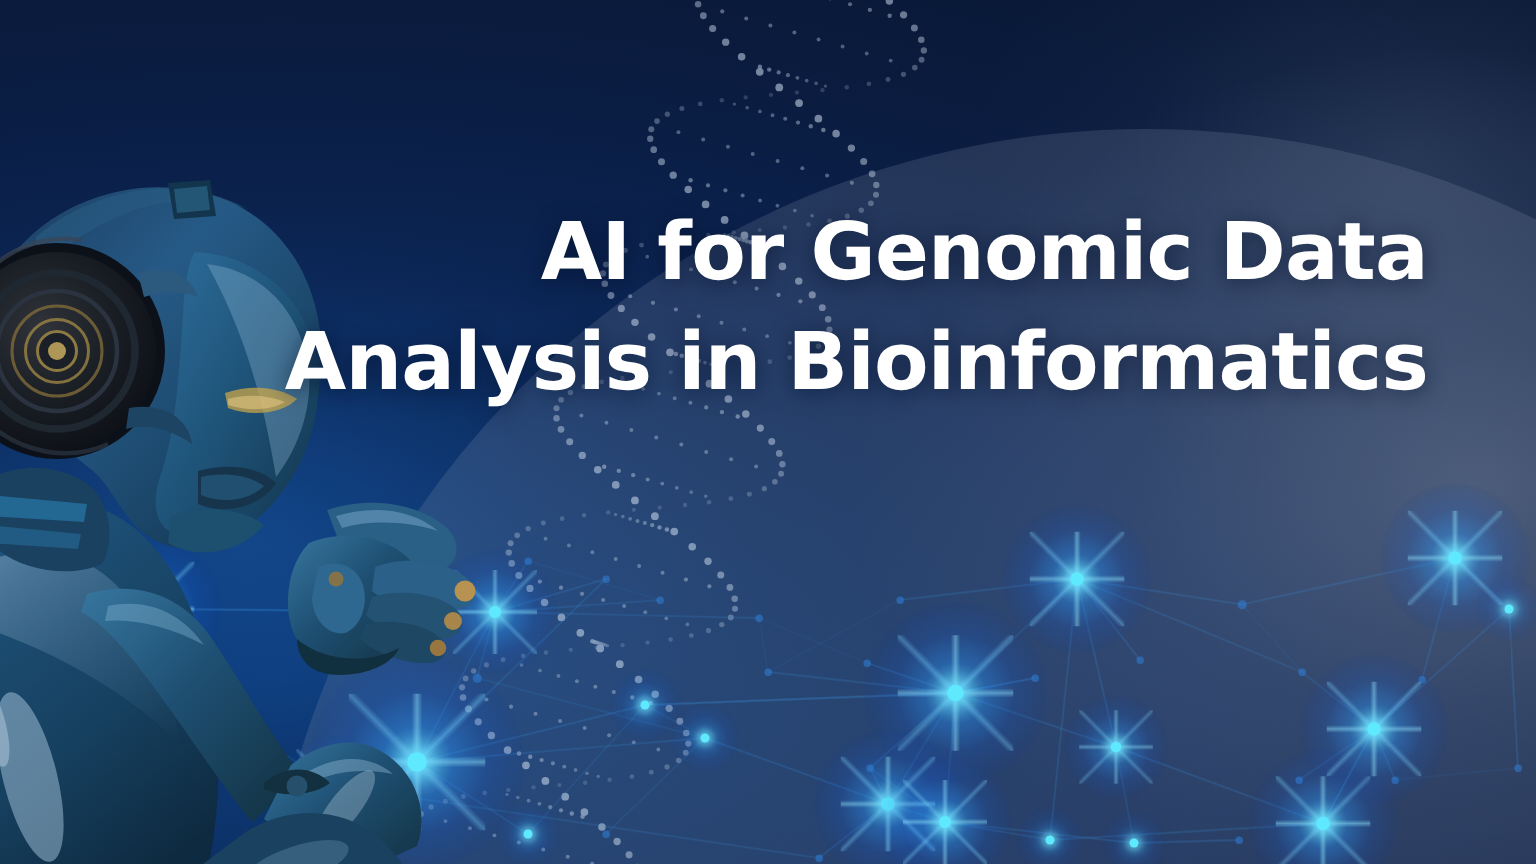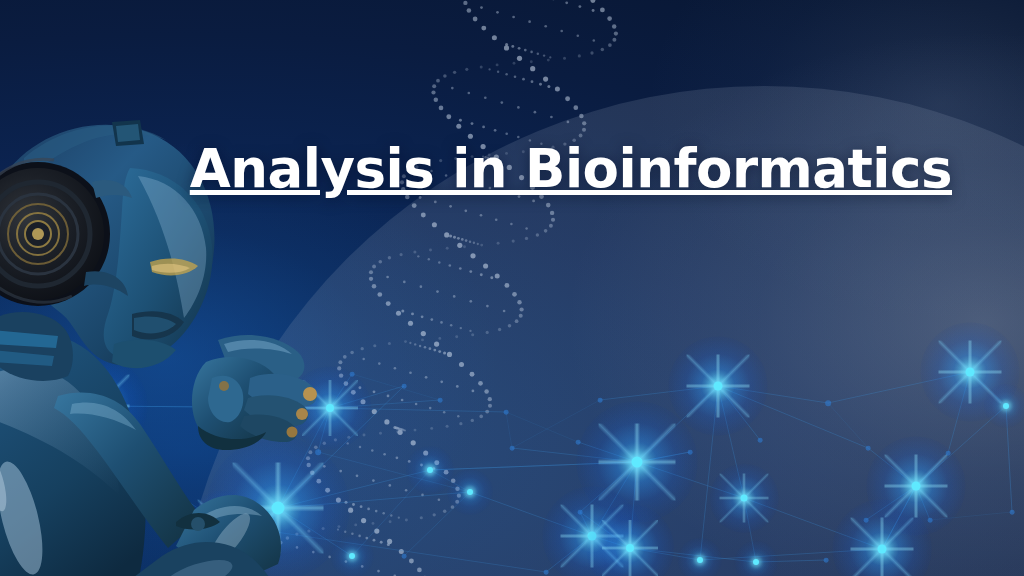--- a/index.html
+++ b/index.html
@@ -132,21 +132,21 @@
     text-align:right;
     color:#ffffff;
     font-family:"DejaVu Sans", sans-serif;
     font-weight:bold;
     font-size:53px;
     line-height:1.38;
     letter-spacing:-0.5px;
     text-shadow:0 2px 14px rgba(4,14,40,.55);
     pointer-events:auto;
   }
-  .title .l2{display:block;text-decoration:underline;}
+  .title .l2{display:block;}
   .subtitle{
     position:absolute;
     right:83px;
     top:298px;
     width:900px;
     text-align:right;
     color:#ffffff;
     font-family:"DejaVu Sans", sans-serif;
     font-weight:bold;
     font-size:17px;
@@ -903,17 +903,18 @@
 
       <path d="M 236 340 C 252 354 282 358 304 346 C 300 356 284 364 264 364 C 246 364 236 354 236 340 Z" fill="#11303f"></path>
 
       <path d="M 200 470 C 230 450 266 452 290 472 C 306 486 312 500 314 500 L 160 500 Z" fill="#1a4260"></path>
       <ellipse cx="236" cy="490" rx="36" ry="12" fill="#9dc6e2" opacity=".22" transform="rotate(-18 236 490)"></ellipse>
     </svg>
   </div>
 
   <div class="text-block">
     <div class="title">
+      <span>AI for Genomic Data</span>
       <span class="l2">Analysis in Bioinformatics</span>
     </div>
   </div>
 
 </div>
 
 </body></html>

